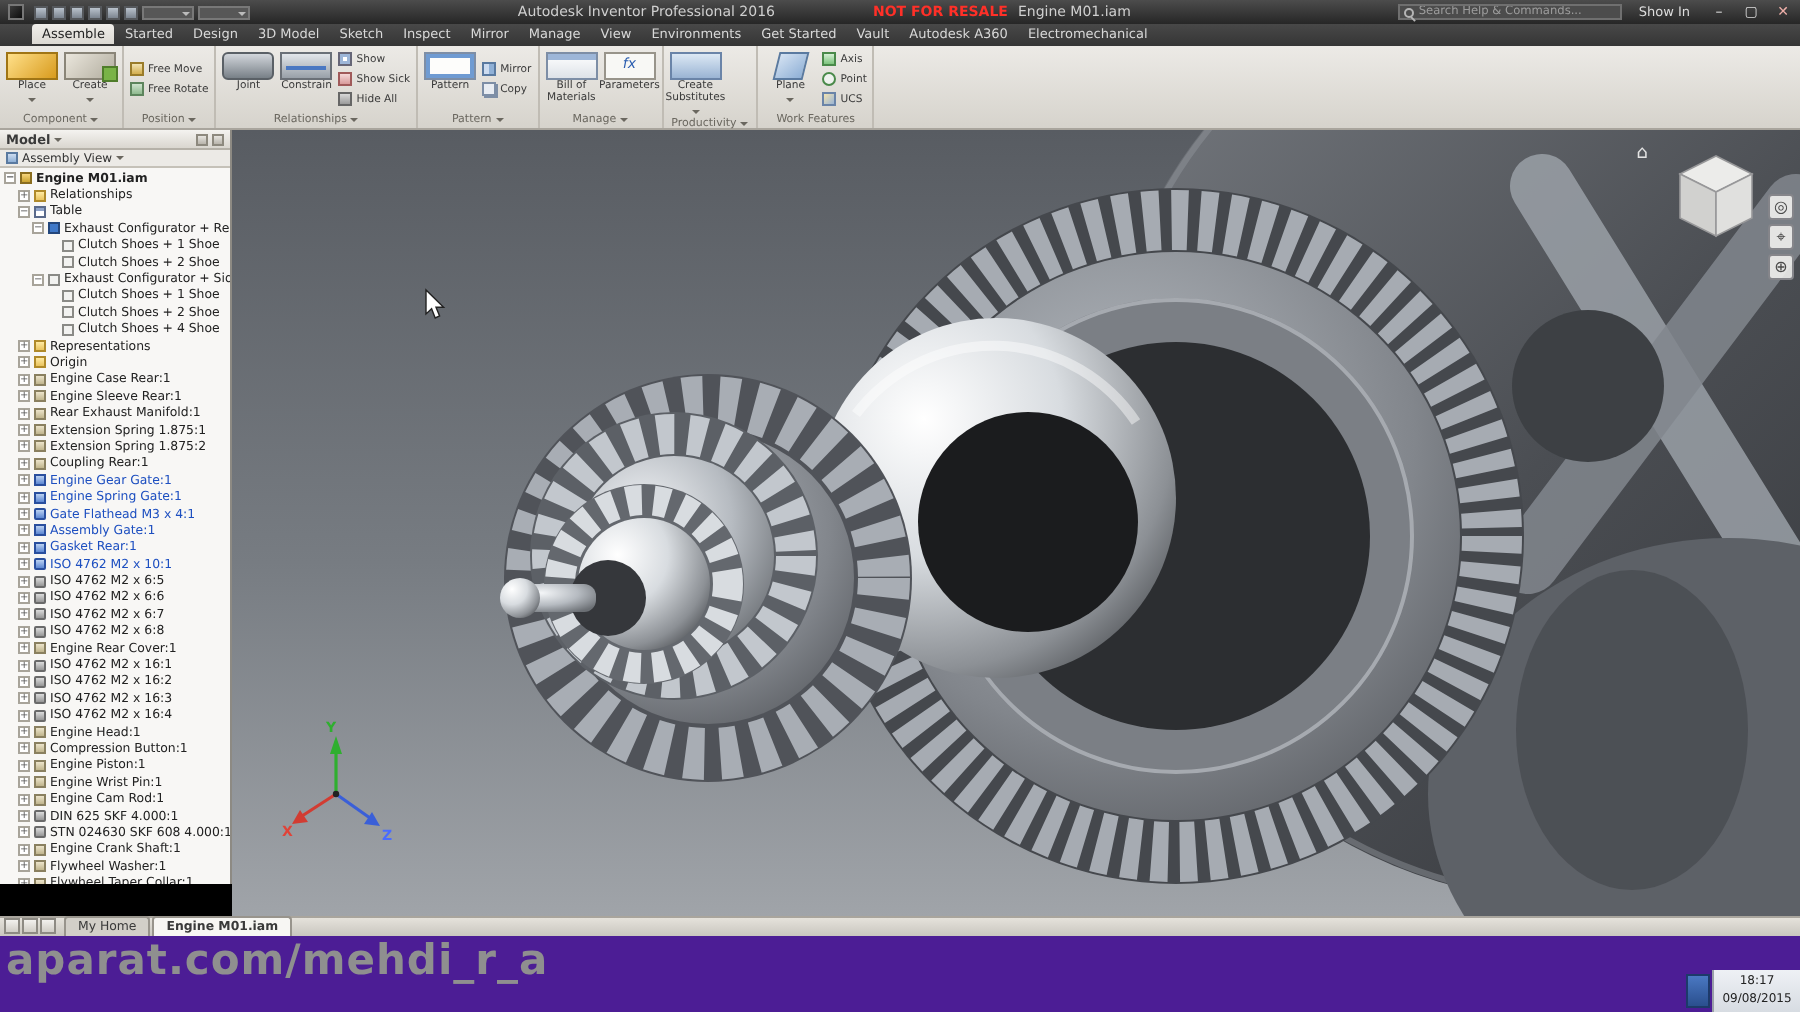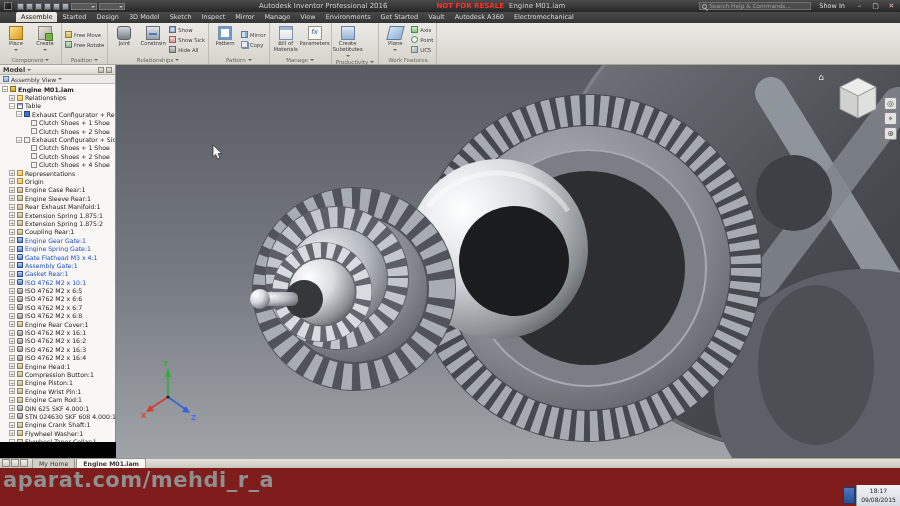--- a/index.html
+++ b/index.html
@@ -40,21 +40,21 @@
 
   
   .ribbon { position:absolute; top:23px; left:0; right:0; height:42px;
     background:linear-gradient(#eceae6,#d6d3cc); border-bottom:1px solid #a9a59d;
     display:flex; align-items:stretch; }
   .rgroup { display:flex; flex-direction:column; border-right:1px solid #c0bcb4; padding:1px 2px 0; }
   .gbody { flex:1; display:flex; align-items:stretch; gap:1px; }
   .glabel { height:9px; font-size:5.5px; color:#6a675f; display:flex; align-items:center; justify-content:center; gap:2px; white-space:nowrap; padding:0 2px; }
   .carat { width:0; height:0; border:2.5px solid transparent; border-top-color:#6a675f; margin-top:2px; }
   .bigbtn { width:28px; display:flex; flex-direction:column; align-items:center; font-size:5.3px; color:#3a3a3a; text-align:center; line-height:1.1; }
-  .bicon { width:14px; height:14px; margin:2px 0 1px; flex:none; }
+  .bicon { width:26px; height:14px; margin:2px 0 1px; flex:none; }
   .smallcol { display:flex; flex-direction:column; justify-content:center; gap:1px; padding:0 1px; }
   .smallbtn { display:flex; align-items:center; gap:2px; font-size:5.3px; color:#3a3a3a; height:9px; white-space:nowrap; }
   .sicon { width:7px; height:7px; flex:none; background:linear-gradient(#e9e7e1,#b7b3a9); border:1px solid #8d897e; }
   .i-place { background:linear-gradient(135deg,#ffe08a,#d89b1e); border:1px solid #a07515; }
   .i-create { background:linear-gradient(135deg,#eae6dc,#b2ad9f); border:1px solid #8a8578; position:relative; }
   .i-create::after { content:""; position:absolute; right:-2px; bottom:-2px; width:6px; height:6px; background:#79b347; border:1px solid #4f7d2a; }
   .i-joint { background:linear-gradient(#d2d6db,#788087); border:1px solid #5a6066; border-radius:3px; }
   .i-constrain { background:linear-gradient(#e2e6ea,#98a0a8); border:1px solid #6a7077; position:relative; }
   .i-constrain::after { content:""; position:absolute; left:2px; right:2px; top:6px; height:2px; background:#4a78c2; }
   .i-pattern { background:#fdfdfb; border:1px solid #7d8ea6; box-shadow:inset 2px 2px 0 #6f9bd2, inset -2px -2px 0 #6f9bd2; }
@@ -117,21 +117,21 @@
   .doctabs { position:absolute; left:0; right:0; bottom:38px; height:10px;
     background:linear-gradient(#e5e2db,#c9c6bf); border-top:1px solid #a9a59d;
     display:flex; align-items:flex-end; padding-left:2px; font-size:6.2px; }
   .dticon { width:8px; height:8px; margin:0 1px 1px 0; background:linear-gradient(#f2f1ee,#cfccc5); border:1px solid #8d8a83; }
   .dtabs-list { display:flex; align-items:flex-end; margin-left:3px; }
   .dtab { padding:1px 6px 1px; margin-right:1px; background:#d2cfc8; color:#3a3a3a;
     border:1px solid #98948c; border-bottom:none; border-radius:2px 2px 0 0; white-space:nowrap; }
   .dtab.active { background:#f7f6f3; font-weight:bold; }
 
   
-  .blackbar { position:absolute; left:0; right:0; bottom:0; height:38px; background:#7f1d1d;margin-top:14px; }
+  .blackbar { position:absolute; left:0; right:0; bottom:0; height:38px; background:#4c1d95;margin-top:14px; }
   .watermark { position:absolute; left:3px; top:0px; font-size:21px; font-weight:bold; color:#8f8f8f; letter-spacing:0.5px; }
   .tray { position:absolute; right:0; bottom:0; height:21px; display:flex; align-items:stretch; }
   .tray-ico { width:12px; background:linear-gradient(#4a78c2,#2a4f8e); border:1px solid #1d3a6a; margin:2px 1px; }
   .clock { width:44px; background:linear-gradient(#eef1f5,#d7dce2); border-left:1px solid #9aa0a8;
     font-size:6px; line-height:1.45; color:#222; text-align:center; padding-top:2px; }
 </style>
 </head>
 <body>
 
 <div id="screen">

